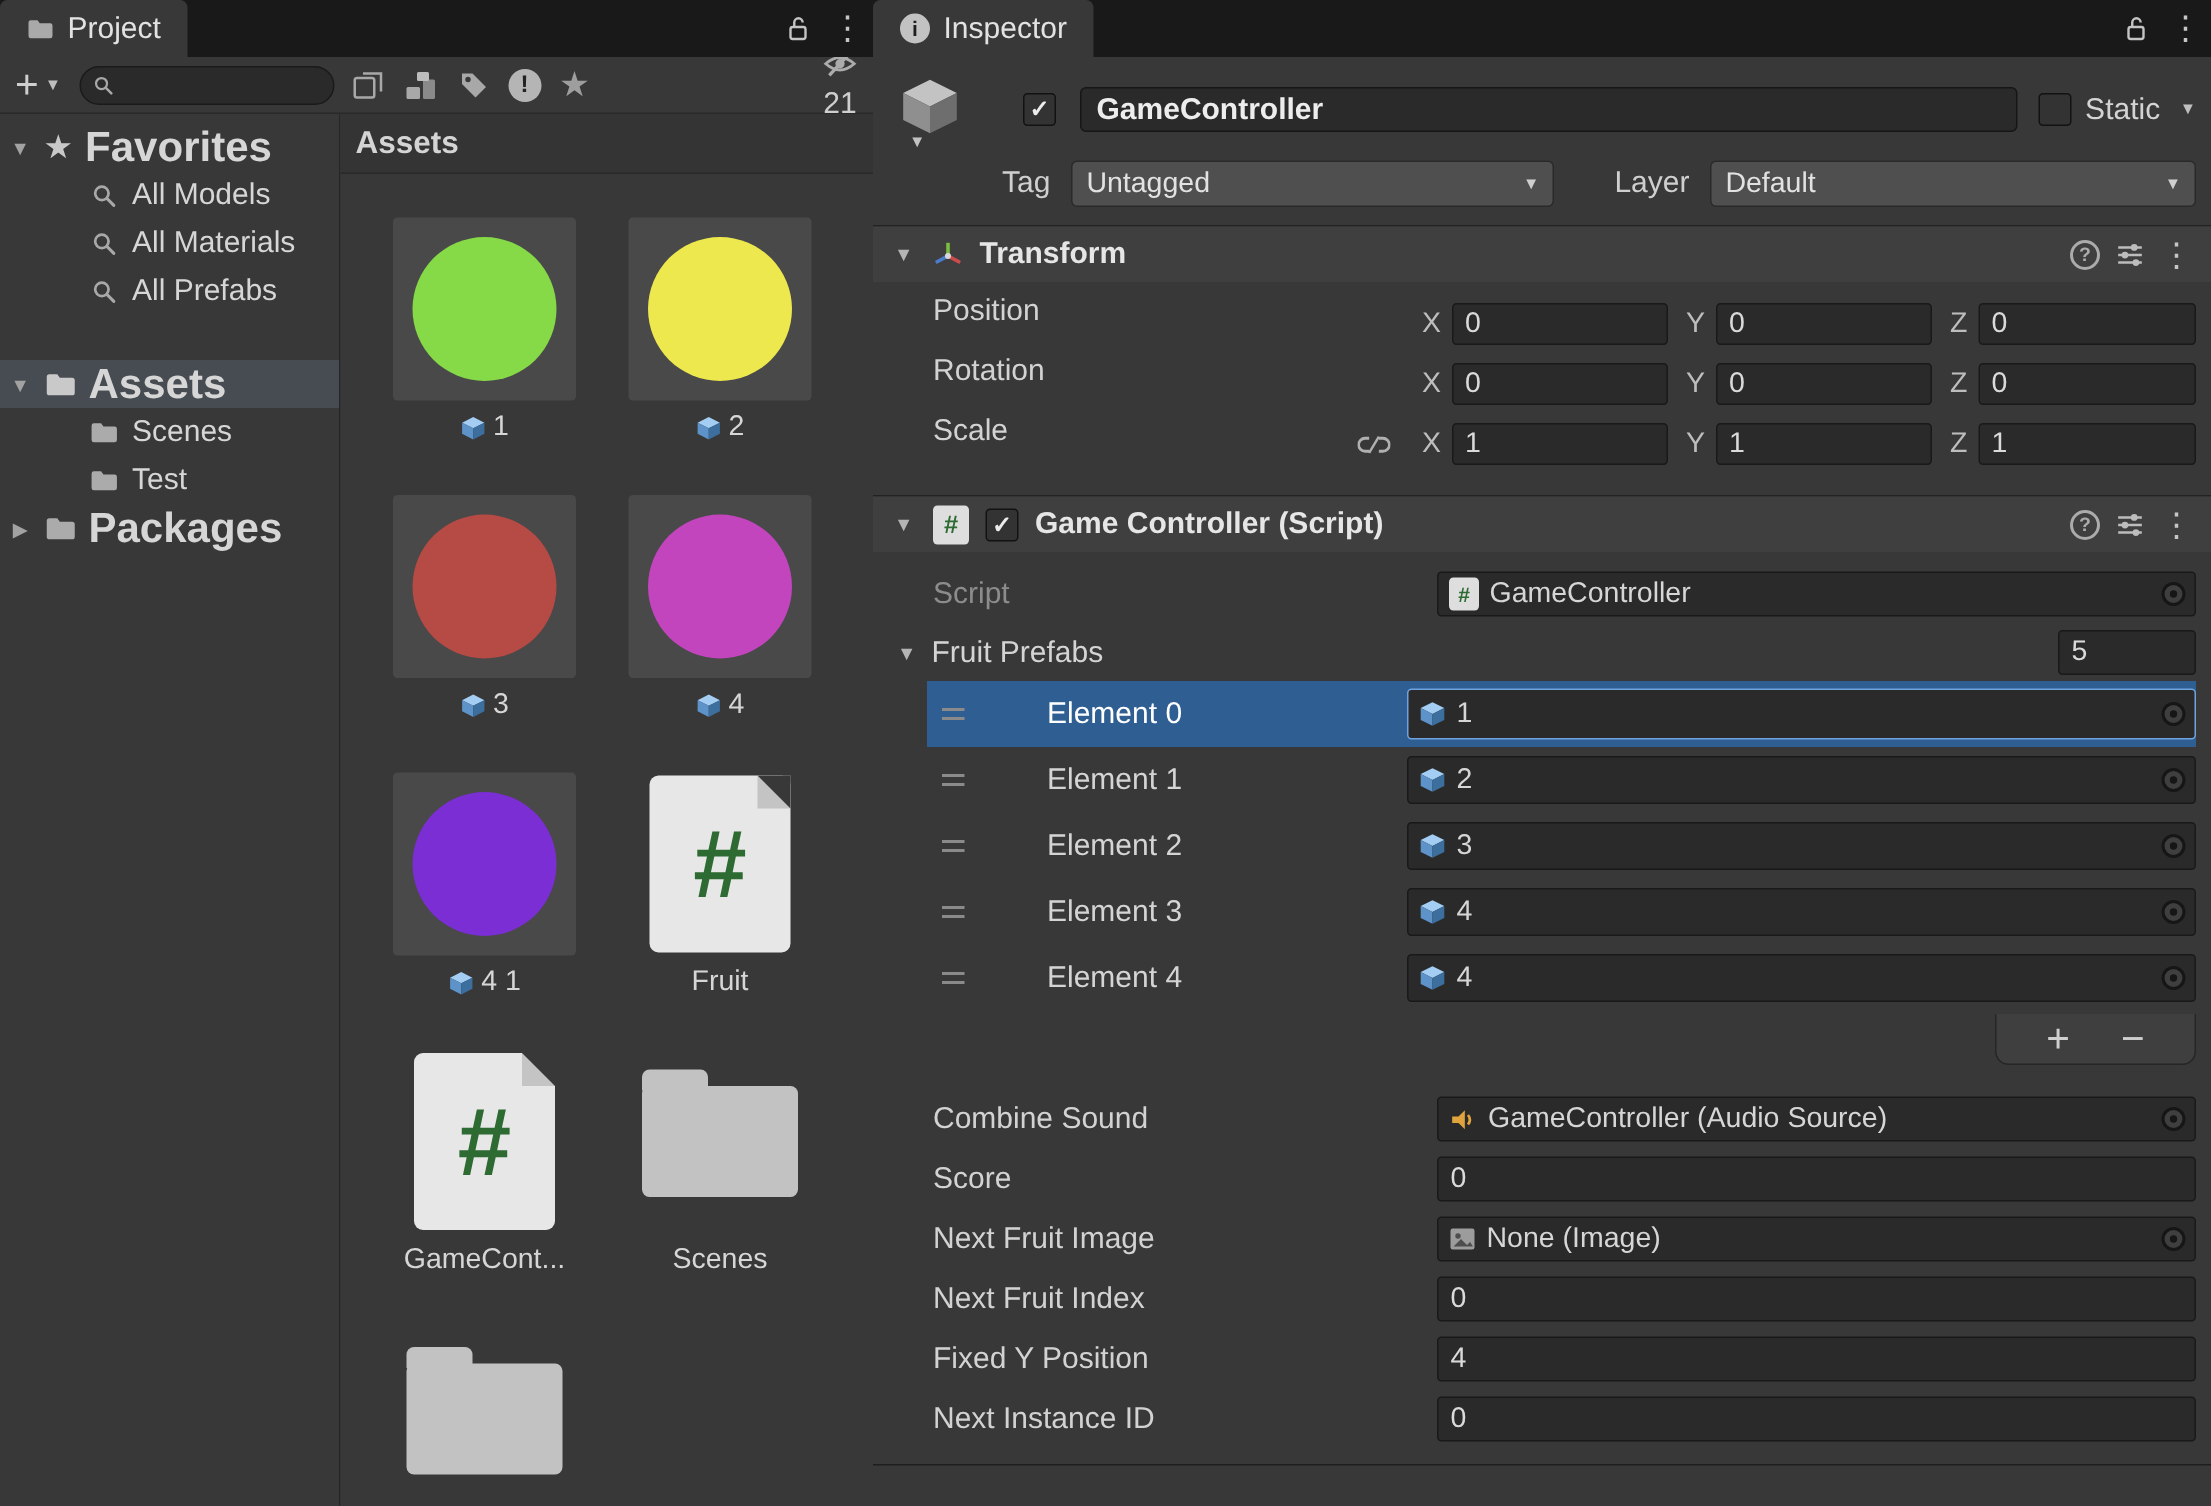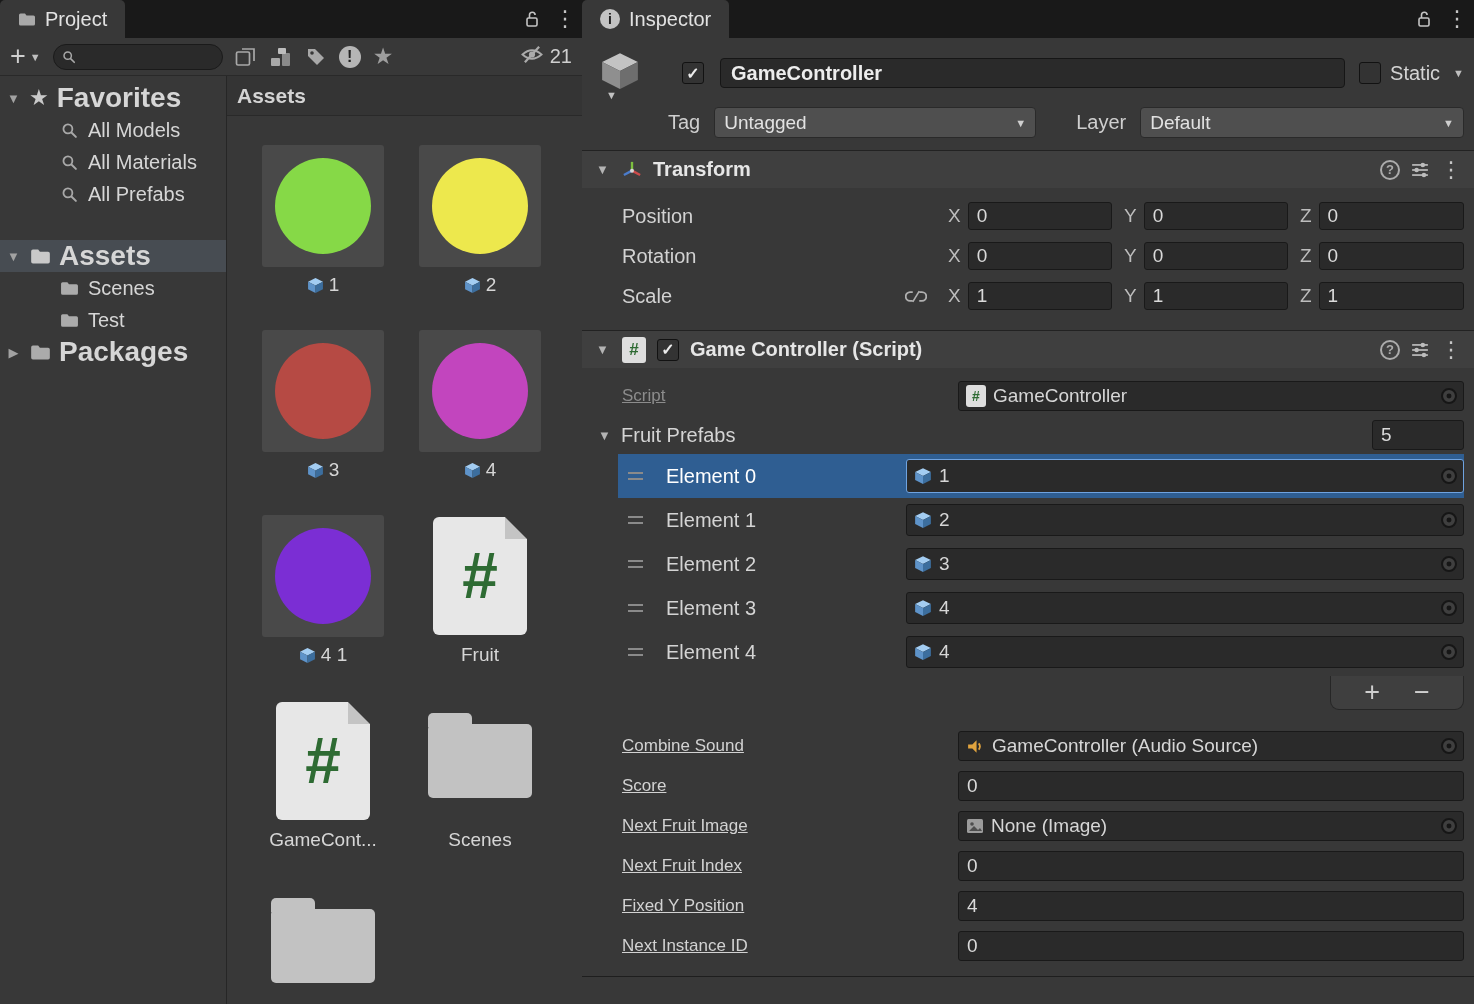--- a/index.html
+++ b/index.html
@@ -22,21 +22,21 @@
   .ptoolbar { height:38px; background:#383838; border-bottom:1px solid #292929;
               display:flex; align-items:center; padding:0 10px; }
   .plusbtn { font-size:27px; color:#CFCFCF; line-height:1; }
   .caret-sm { font-size:11px; color:#BFBFBF; margin-left:4px; }
   .searchbox { width:170px; height:26px; margin-left:12px; background:#2A2A2A;
                border:1px solid #1A1A1A; border-radius:13px; display:flex; align-items:center; padding:0 8px; gap:6px; }
   .tbicon { margin-left:12px; display:flex; align-items:center; }
   .alert-ic { width:22px; height:22px; border-radius:50%; background:#B5B5B5; color:#222;
               font-weight:bold; font-size:16px; display:flex; align-items:center; justify-content:center; }
   .star-glyph { font-size:23px; color:#9E9E9E; line-height:1; }
-  .eyegroup { margin-left:auto; display:flex; align-items:flex-start; gap:6px; }
+  .eyegroup { margin-left:auto; display:flex; align-items:center; gap:6px;flex-direction:column; }
   .count { font-size:20px; color:#CFCFCF; }
 
   .pbody { display:flex; height:928px; }
   .tree { width:227px; background:#383838; border-right:1px solid #262626; padding-top:6px; flex:none; }
   .trowi { height:32px; display:flex; align-items:center; gap:8px; padding-left:6px; white-space:nowrap; }
   .trowi.child { padding-left:58px; }
   .trowi .tri { width:15px; font-size:13px; color:#A2A2A2; text-align:center; flex:none; }
   .trowi .ic { width:22px; display:flex; justify-content:center; flex:none; }
   .tlabel { font-size:20px; color:#D6D6D6; }
   .tlabel.bold { font-weight:bold; font-size:28px; }
@@ -89,54 +89,54 @@
   .dd-layer { flex:1; margin-left:14px; }
 
   .component { border-top:1px solid #222222; }
   .chead { height:37px; background:#3F3F3F; display:flex; align-items:center; gap:11px; padding:0 12px 0 14px; }
   .chead .tri { font-size:13px; color:#B4B4B4; width:15px; flex:none; }
   .ctitle { font-weight:bold; font-size:20px; color:#E6E6E6; flex:1; }
   .help { width:20px; height:20px; border:2px solid #ABABAB; border-radius:50%; color:#ABABAB;
           font-size:13px; font-weight:bold; display:flex; align-items:center; justify-content:center; flex:none; }
   .cbody { padding:8px 0 14px 0; }
 
-  .trow { height:40px; display:flex; align-items:center; padding:0 10px 0 40px; }
+  .trow { height:40px; display:flex; padding:0 10px 0 40px; }
   .rlabel { width:283px; flex:none; font-size:20px; color:#D2D2D2; }
   .linkslot { width:43px; flex:none; display:flex; align-items:center; }
   .axes { flex:1; display:flex; gap:12px; }
   .axgroup { flex:1; display:flex; align-items:center; gap:7px; }
   .axletter { font-size:19px; color:#BDBDBD; }
   .field { flex:1; height:28px; background:#2A2A2A; border:1px solid #191919; border-radius:3px;
            display:flex; align-items:center; padding:0 8px; font-size:19px; color:#DADADA; }
   .field.tall { height:30px; }
 
   .scripticon { width:24px; height:26px; background:#DEDEDE; border-radius:3px; flex:none;
                 display:flex; align-items:center; justify-content:center;
                 font-weight:bold; font-size:17px; color:#2E6B33; }
   .scripticon.small { width:20px; height:22px; font-size:14px; }
   .srow { height:40px; display:flex; align-items:center; padding:0 10px 0 40px; }
-  .plabel { width:336px; flex:none; font-size:17px; color:#D2D2D2;text-decoration:underline; }
+  .plabel { width:336px; flex:none; font-size:20px; color:#D2D2D2; }
   .plabel.disabled { color:#8C8C8C; }
   .objfield { flex:1; height:30px; background:#2A2A2A; border:1px solid #191919; border-radius:3px;
               display:flex; align-items:center; gap:7px; padding:0 5px 0 7px; font-size:19px; color:#D6D6D6; }
   .objfield .objtext { flex:1; white-space:nowrap; overflow:hidden; }
   .picker { display:flex; align-items:center; flex:none; }
 
   .foldrow { height:38px; display:flex; align-items:center; padding:0 10px 0 16px; }
   .foldrow .tri { font-size:13px; color:#B4B4B4; width:15px; }
   .foldlabel { font-size:20px; margin-left:8px; flex:1; }
   .sizefield { width:92px; flex:none; }
 
   .elrow { height:44px; display:flex; align-items:center; margin:0 10px 0 36px; padding-left:10px; }
   .elrow.selected { background:#2F5E92; }
   .elrow.selected .ellabel { color:#FFFFFF; }
   .elrow.selected .objfield { border-color:#6FA3E0; height:34px; }
   .draghandle { width:18px; display:flex; flex-direction:column; gap:4px; flex:none; }
   .draghandle i { display:block; height:2px; width:15px; background:#8A8A8A; }
-  .ellabel { margin-left:20px; width:240px; flex:none; font-size:20px; }
+  .ellabel { margin-left:52px; width:240px; flex:none; font-size:20px; }
   .elrow .objfield { height:32px; }
 
   .listfooter { display:flex; justify-content:flex-end; margin:2px 10px 16px 0; }
   .footerbox { width:134px; height:34px; background:#3F3F3F; border:1px solid #262626; border-top:none;
                border-radius:0 0 9px 9px; display:flex; align-items:center; justify-content:center; gap:34px; }
   .footerbox span { font-size:27px; color:#CFCFCF; line-height:1; }
 
   .bottomline { height:1px; background:#1E1E1E; margin-top:10px; }
 
   .cubeic { display:flex; align-items:center; flex:none; }

